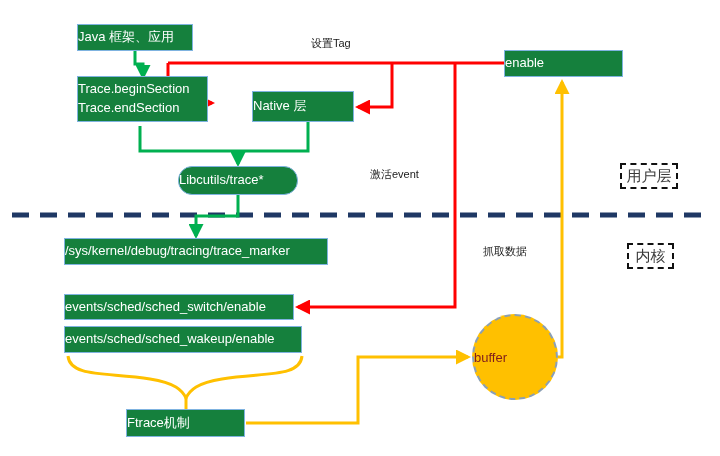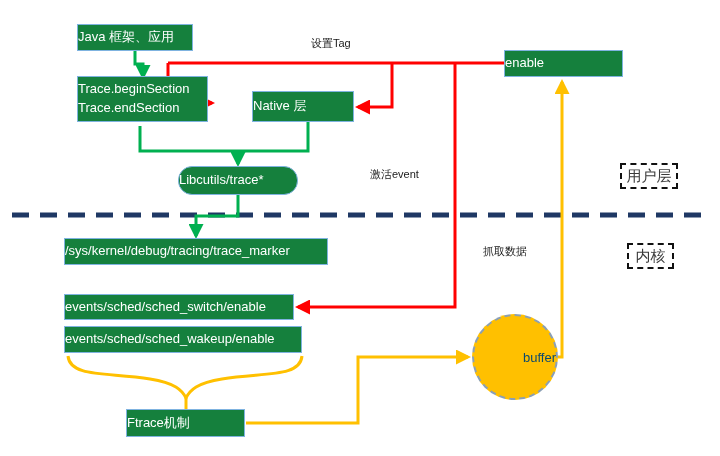--- a/index.html
+++ b/index.html
@@ -35,26 +35,26 @@
     line-height: 1.45;
     text-align: center;
     border: 1px solid #7FB3E0;
     white-space: nowrap;
     z-index: 3;
   }
   .node .ln { display: block; }
   .circle-node {
     position: absolute;
     background: #FFC000;
-    color: #0c4a6e;
+    color: #7f1d1d;
     border: 2px dashed #8A9FB5;
     border-radius: 50%;
     display: flex;
     align-items: center;
-    justify-content: flex-end;
+    justify-content: flex-start;
     box-sizing: border-box;
     font-size: 13px;
     z-index: 3;
   }
   .layer-tag {
     position: absolute;
     border: 2px dashed #111111;
     color: #3a3a3a;
     font-size: 15px;
     display: flex;

